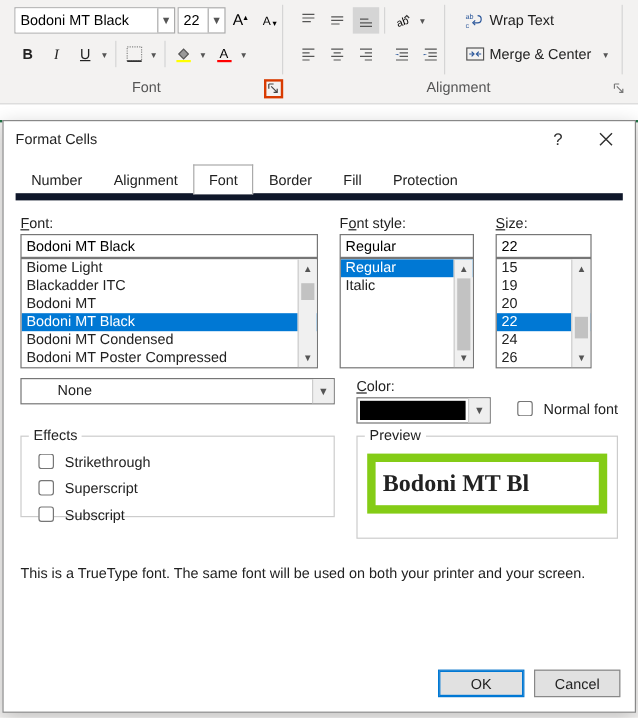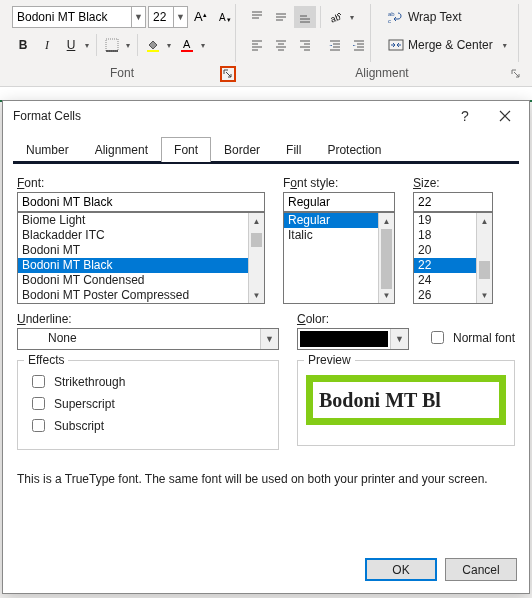--- a/index.html
+++ b/index.html
@@ -27,21 +27,21 @@
   
   
   .sheet-edge { height: 16px; background: #fff; border-top: 1px solid #d5d5d5; border-bottom: 2px solid #217346; }
   
   
   .dialog { position: absolute; left: 2px; top: 100px; width: 528px; height: 494px; background: #fff; border: 1px solid #888; box-shadow: 0 4px 16px rgba(0,0,0,.2); }
   .titlebar { display: flex; align-items: center; height: 30px; padding: 0 4px 0 10px; }
   .titlebar .title { flex: 1; font-size: 12px; }
   .titlebar .tbtn { width: 40px; height: 28px; display: flex; align-items: center; justify-content: center; font-size: 14px; color: #333; }
   
-  .tabs { display: flex; margin: 6px 10px 0 10px; border-bottom: 3px solid #0f172a; }
+  .tabs { display: flex; margin: 6px 10px 0 10px; border-bottom: 6px solid #0f172a; }
   .tab { padding: 5px 12px; font-size: 12px; border: 1px solid transparent; border-bottom: none; margin-bottom: -1px; cursor: default; }
   .tab.active { border-color: #aaa; background: #fff; }
   
   .body { padding: 12px 14px 10px 14px; }
   .row { display: flex; gap: 18px; }
   .col { display: flex; flex-direction: column; }
   .lbl { font-size: 12px; margin-bottom: 2px; }
   .lbl .ul { text-decoration: underline; }
   .txtin { border: 1px solid #767676; height: 20px; padding: 1px 4px; font-size: 12px; width: 100%; background: #fff; }
   .listbox { border: 1px solid #767676; background: #fff; font-size: 12px; overflow: hidden; position: relative; }
@@ -333,38 +333,37 @@
             <div class="arr" style="top:0">▲</div>
             <div class="thumb" style="top:16px;height:60px"></div>
             <div class="arr" style="bottom:0">▼</div>
           </div>
         </div>
       </div>
       <div class="col" style="width:80px">
         <div class="lbl"><span class="ul">S</span>ize:</div>
         <input class="txtin" value="22" style="">
         <div class="listbox" style="height:92px">
+          <div class="item">15</div>
           <div class="item">19</div>
-          <div class="item">18</div>
           <div class="item">20</div>
           <div class="item sel">22</div>
           <div class="item">24</div>
           <div class="item">26</div>
           <div class="scroll">
             <div class="arr" style="top:0">▲</div>
             <div class="thumb" style="top:48px;height:18px"></div>
             <div class="arr" style="bottom:0">▼</div>
           </div>
         </div>
       </div>
     </div>
 
     <div class="row" style="margin-top:8px">
       <div class="col" style="width:262px">
-        <div class="lbl"><span class="ul">U</span>nderline:</div>
         <div class="combo2">
           <div class="val">None</div>
           <div class="dd">▼</div>
         </div>
       </div>
       <div class="col" style="width:112px">
         <div class="lbl"><span class="ul">C</span>olor:</div>
         <div class="combo2">
           <div class="color-swatch"></div>
           <div class="dd">▼</div>
@@ -373,21 +372,21 @@
       <div class="col" style="justify-content:flex-end">
         <label class="chk">
           <input type="checkbox" style="">
           <span><span class="ul">N</span>ormal font</span>
         </label>
       </div>
     </div>
 
     <div class="row">
       <div class="col" style="width:262px">
-        <div class="group" style="height:90px">
+        <div class="group" style="height:68px">
           <div class="legend">Effects</div>
           <label class="chk">
               <input type="checkbox" style="">
               <span>Stri<span class="ul">k</span>ethrough</span>
             </label>
           <label class="chk">
               <input type="checkbox" style="">
               <span>Sup<span class="ul">e</span>rscript</span>
             </label>
           <label class="chk">

